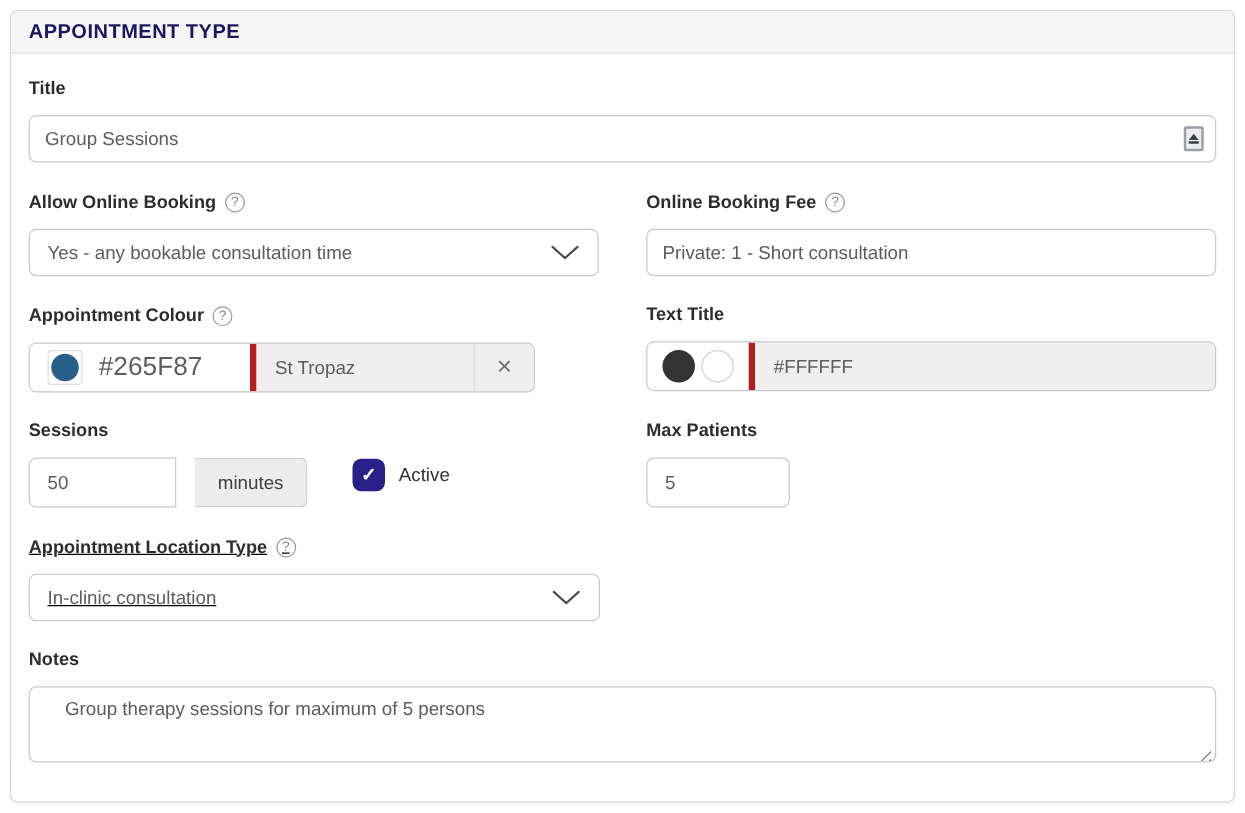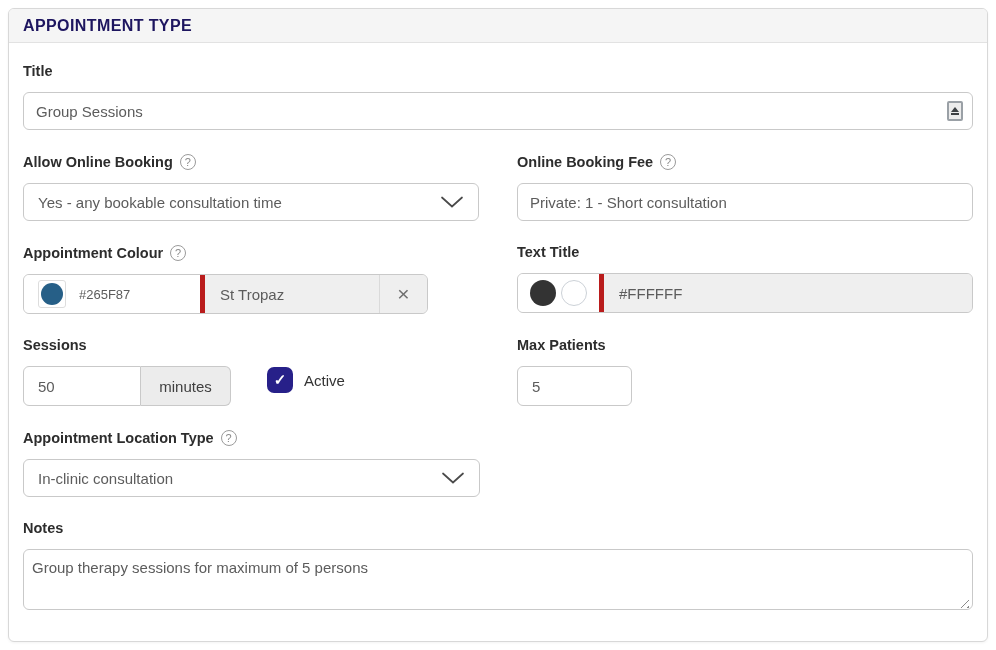--- a/index.html
+++ b/index.html
@@ -122,44 +122,44 @@
     border: 1px solid #c9c9c9; border-radius: 6px 0 0 6px;
     padding: 0 14px; font-size: 15px; color: #5c5c5c;
     font-family: "Liberation Sans", sans-serif; outline: none;
   }
   .duration-addon {
     width: 90px; height: 40px;
     background: #ececec;
     border: 1px solid #c9c9c9; border-left: none;
     border-radius: 0 6px 6px 0;
     display: flex; align-items: center; justify-content: center;
-    font-size: 15px; color: #3f3f3f;
+    font-size: 15px; color: #3f3f3f; margin-left: 15px;
   }
   .checkbox-wrap { display: flex; align-items: center; gap: 11px; margin-left: 36px; cursor: pointer; }
   .checkbox {
     width: 26px; height: 26px; border-radius: 7px;
     display: flex; align-items: center; justify-content: center;
     color: #fff; font-size: 15px; font-weight: 700;
   }
   .checkbox-label { font-size: 15px; color: #333; }
 
   .small-input {
     width: 115px; height: 40px;
     border: 1px solid #c9c9c9; border-radius: 6px;
     padding: 0 14px; font-size: 15px; color: #5c5c5c;
     font-family: "Liberation Sans", sans-serif; outline: none;
   }
 
-  .half { width: 457px; }
+  .half { width: 457px; text-decoration: underline; }
 
   .notes-wrap { position: relative; }
   .textarea {
     width: 100%; height: 61px;
     border: 1px solid #c9c9c9; border-radius: 6px;
-    padding: 9px 8px;
+    padding: 9px 28px;
     font-family: "Liberation Sans", sans-serif;
     font-size: 15px; color: #5c5c5c;
     resize: none; outline: none; overflow: hidden;
   }
   .resize-handle {
     position: absolute; right: 4px; bottom: 6px;
     width: 11px; height: 11px;
     background: repeating-linear-gradient(135deg, #8a8a8a 0 1.4px, transparent 1.4px 4.6px);
     clip-path: polygon(100% 0, 0 100%, 100% 100%);
     cursor: nwse-resize;
@@ -214,21 +214,21 @@
       <div>
         <div class="field-label">
           <span>Appointment Colour</span>
           <span class="help-icon">?</span>
         </div>
         <div class="colour-group appt-colour-group">
           <div class="seg-white">
             <span class="swatch-box">
               <span class="swatch-circle" style="background-color: rgb(38, 95, 135);"></span>
             </span>
-            <span style="font-size:13px;color:#5c5c5c;">#265F87</span>
+            <span style="font-size:21px;color:#5c5c5c;">#265F87</span>
           </div>
           <div class="seg-gray">
             <span>St Tropaz</span>
           </div>
           <div class="seg-x">
             <span>×</span>
           </div>
         </div>
       </div>
       <div>

